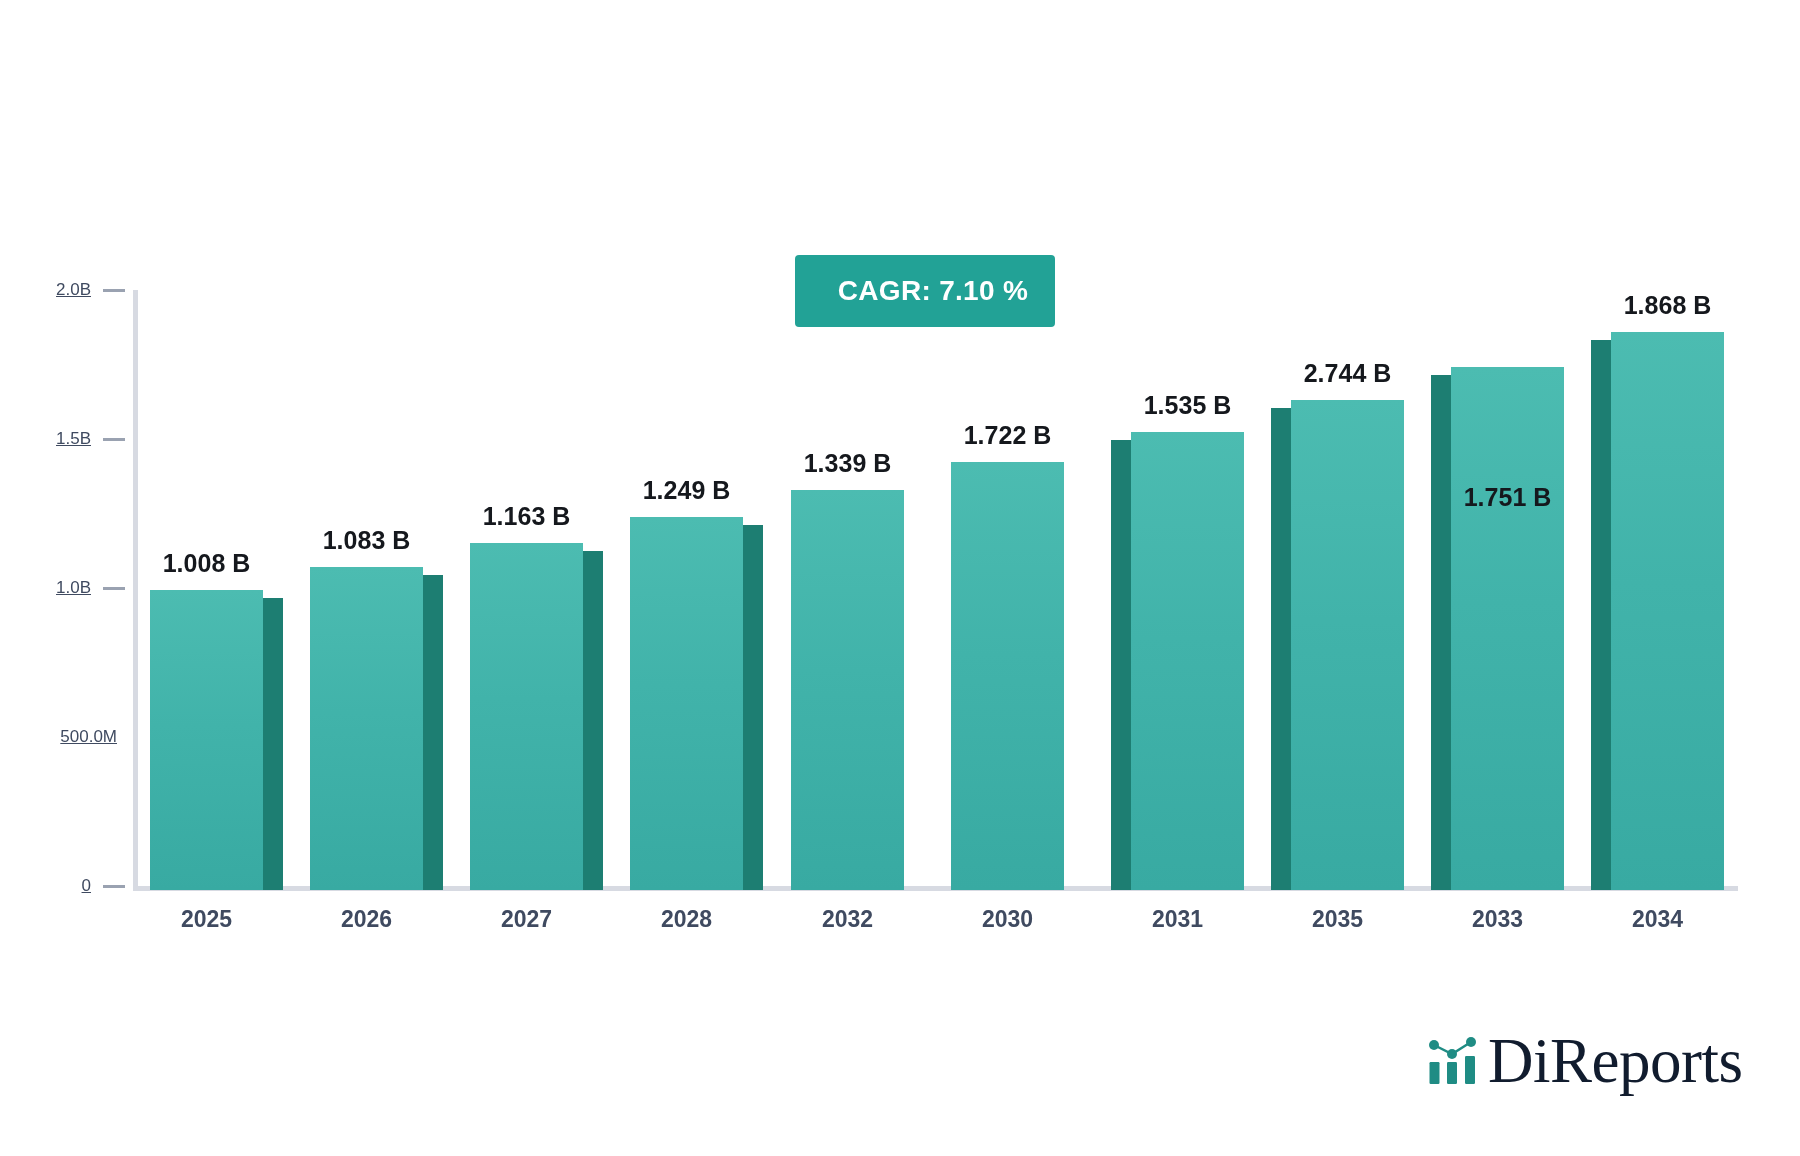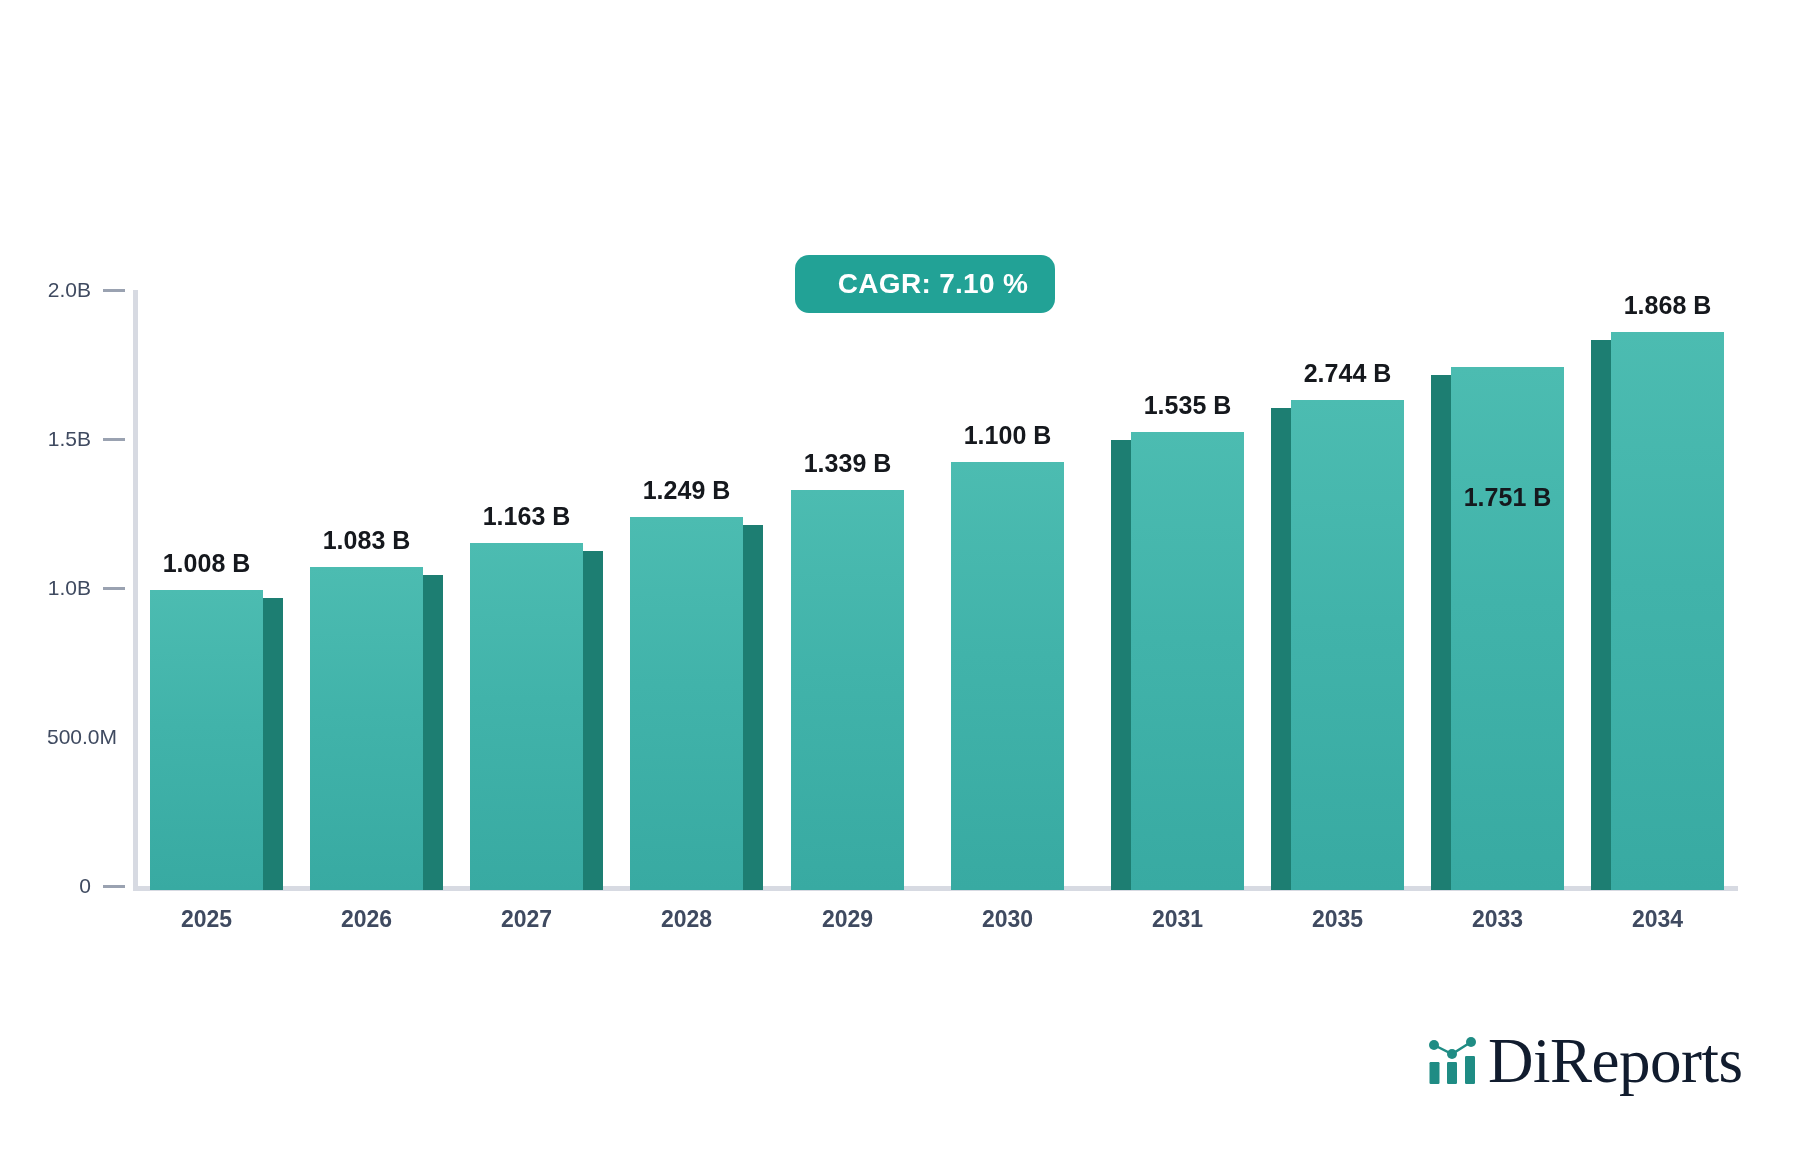--- a/index.html
+++ b/index.html
@@ -46,23 +46,23 @@
     padding-top: 18px;
     white-space: nowrap;
   }
 
   
   .cagr-badge {
     position: absolute;
     top: 255px;
     left: 795px;
     width: 260px;
-    height: 58px;
+    height: 72px;
     background: #22a296;
-    border-radius: 14px;
+    border-radius: 4px;
     display: flex;
     align-items: center;
     justify-content: center;
     color: #ffffff;
     font-size: 28px;
     font-weight: bold;
     letter-spacing: 0.3px;
     box-sizing: border-box;
     padding-left: 16px;
   }
@@ -103,24 +103,25 @@
   .y-label-row {
     position: absolute;
     left: 0;
     width: 125px;
     height: 24px;
     display: flex;
     align-items: center;
     justify-content: flex-end;
   }
   .y-label-row span {
-    font-size: 21px;
+    font-size: 17px;
     color: #3f4a60;
     padding-right: 34px;
     white-space: nowrap;
+    text-decoration: underline;
   }
   .y-label-row.wide span { padding-right: 8px; }
 
   
   .bars-layer {
     position: absolute;
     left: 0;
     top: 0;
     width: 1800px;
     height: 1156px;
@@ -245,25 +246,25 @@
       <div class="bar-side right" style="height:365px;"></div>
       <div class="bar-front" style="height:373px;"></div>
       <div class="bar-value">1.249 B</div>
     </div>
     <div class="x-label" style="left:630px; width:113px;">2028</div>
 
     <div class="bar-group" style="left:791px; width:113px; height:400px;">
       <div class="bar-front" style="height:400px;"></div>
       <div class="bar-value">1.339 B</div>
     </div>
-    <div class="x-label" style="left:791px; width:113px;">2029</div>
+    <div class="x-label" style="left:791px; width:113px;">2032</div>
 
     <div class="bar-group" style="left:951px; width:113px; height:428px;">
       <div class="bar-front" style="height:428px;"></div>
-      <div class="bar-value">1.100 B</div>
+      <div class="bar-value">1.722 B</div>
     </div>
     <div class="x-label" style="left:951px; width:113px;">2030</div>
 
     <div class="bar-group" style="left:1131px; width:113px; height:458px;">
       <div class="bar-side left" style="height:450px;"></div>
       <div class="bar-front" style="height:458px;"></div>
       <div class="bar-value">1.535 B</div>
     </div>
     <div class="x-label" style="left:1121px; width:113px;">2031</div>
 

